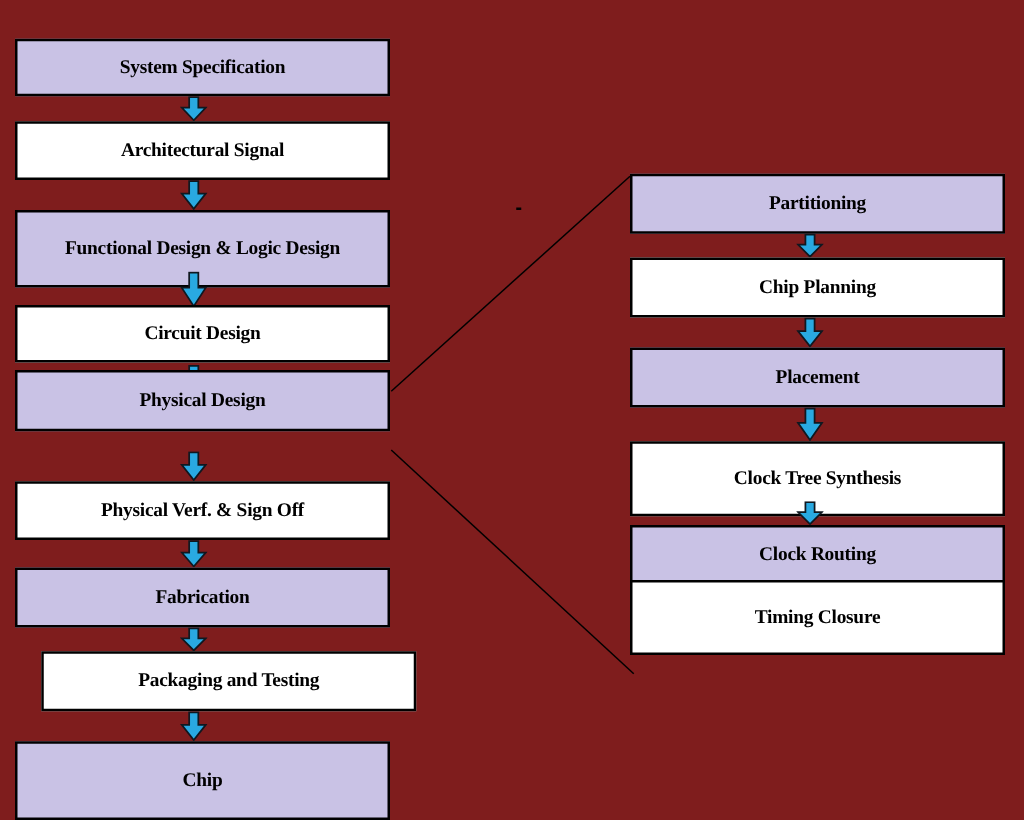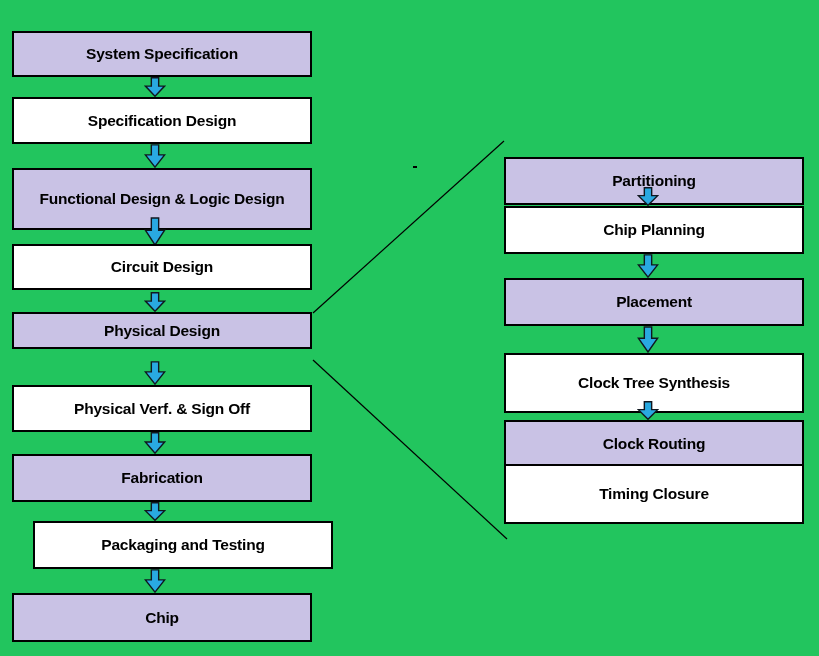--- a/index.html
+++ b/index.html
@@ -1,21 +1,21 @@
 <!DOCTYPE html>
 <html style="--box_purple: #C9C2E5; --box_white: #FFFFFF; --box_border: #000000; --arrow_fill: #29A9E1; --arrow_stroke: #101820; --connector_line: #000000; --text: #000000;"><head>
 <meta charset="utf-8">
 <style>
   html, body { margin: 0; padding: 0; background: #ffffff; }
   #canvas {
     position: relative;
     width: 819px;
     height: 656px;
-    background: #22c55e;
-    font-family: Liberation Sans, sans-serif;
+    background: #7f1d1d;
+    font-family: Liberation Serif, serif;
     overflow: hidden;
   }
   .overlay {
     position: absolute;
     left: 0; top: 0;
     width: 819px; height: 656px;
     z-index: 0;
   }
   .overlay line { stroke: var(--connector_line, #000); stroke-width: 1.2; }
   .overlay rect { fill: var(--connector_line, #000); }
@@ -63,39 +63,39 @@
     <rect x="413" y="166" width="4" height="2"></rect>
   </svg>
 
   <div>
     <div class="box purple" style="top:31px;height:46px;">System Specification</div>
 
     <svg class="arrow" style="left:144px;top:77px;height:20px;" viewBox="0 0 24 22" preserveAspectRatio="none">
       <polygon vector-effect="non-scaling-stroke" points="8,0.8 16,0.8 16,10 22.5,10 12,21.2 1.5,10 8,10"></polygon>
     </svg>
 
-    <div class="box white" style="top:97px;height:47px;">Specification Design</div>
+    <div class="box white" style="top:97px;height:47px;">Architectural Signal</div>
 
     <svg class="arrow" style="left:144px;top:144px;height:24px;" viewBox="0 0 24 22" preserveAspectRatio="none">
       <polygon vector-effect="non-scaling-stroke" points="8,0.8 16,0.8 16,10 22.5,10 12,21.2 1.5,10 8,10"></polygon>
     </svg>
 
     <div class="box purple" style="top:168px;height:62px;">Functional Design &amp; Logic Design</div>
 
     <svg class="arrow" style="left:144px;top:217px;height:29px;" viewBox="0 0 24 22" preserveAspectRatio="none">
       <polygon vector-effect="non-scaling-stroke" points="8,0.8 16,0.8 16,10 22.5,10 12,21.2 1.5,10 8,10"></polygon>
     </svg>
 
     <div class="box white" style="top:244px;height:46px;">Circuit Design</div>
 
     <svg class="arrow" style="left:144px;top:292px;height:20px;" viewBox="0 0 24 22" preserveAspectRatio="none">
       <polygon vector-effect="non-scaling-stroke" points="8,0.8 16,0.8 16,10 22.5,10 12,21.2 1.5,10 8,10"></polygon>
     </svg>
 
-    <div class="box purple" style="top:312px;height:37px;">Physical Design</div>
+    <div class="box purple" style="top:296px;height:49px;">Physical Design</div>
 
     <svg class="arrow" style="left:144px;top:361px;height:24px;" viewBox="0 0 24 22" preserveAspectRatio="none">
       <polygon vector-effect="non-scaling-stroke" points="8,0.8 16,0.8 16,10 22.5,10 12,21.2 1.5,10 8,10"></polygon>
     </svg>
 
     <div class="box white" style="top:385px;height:47px;">Physical Verf. &amp; Sign Off</div>
 
     <svg class="arrow" style="left:144px;top:432px;height:22px;" viewBox="0 0 24 22" preserveAspectRatio="none">
       <polygon vector-effect="non-scaling-stroke" points="8,0.8 16,0.8 16,10 22.5,10 12,21.2 1.5,10 8,10"></polygon>
     </svg>
@@ -105,25 +105,25 @@
     <svg class="arrow" style="left:144px;top:502px;height:19px;" viewBox="0 0 24 22" preserveAspectRatio="none">
       <polygon vector-effect="non-scaling-stroke" points="8,0.8 16,0.8 16,10 22.5,10 12,21.2 1.5,10 8,10"></polygon>
     </svg>
 
     <div class="box white" style="top:521px;height:48px;margin-left:21px;">Packaging and Testing</div>
 
     <svg class="arrow" style="left:144px;top:569px;height:24px;" viewBox="0 0 24 22" preserveAspectRatio="none">
       <polygon vector-effect="non-scaling-stroke" points="8,0.8 16,0.8 16,10 22.5,10 12,21.2 1.5,10 8,10"></polygon>
     </svg>
 
-    <div class="box purple" style="top:593px;height:49px;">Chip</div>
+    <div class="box purple" style="top:593px;height:63px;">Chip</div>
   </div>
 
   <div>
-    <div class="box right-col purple" style="top:157px;height:48px;">Partitioning</div>
+    <div class="box right-col purple" style="top:139px;height:48px;">Partitioning</div>
 
     <svg class="arrow" style="left:637px;top:187px;height:19px;" viewBox="0 0 24 22" preserveAspectRatio="none">
       <polygon vector-effect="non-scaling-stroke" points="8,0.8 16,0.8 16,10 22.5,10 12,21.2 1.5,10 8,10"></polygon>
     </svg>
 
     <div class="box right-col white" style="top:206px;height:48px;">Chip Planning</div>
 
     <svg class="arrow" style="left:637px;top:254px;height:24px;" viewBox="0 0 24 22" preserveAspectRatio="none">
       <polygon vector-effect="non-scaling-stroke" points="8,0.8 16,0.8 16,10 22.5,10 12,21.2 1.5,10 8,10"></polygon>
     </svg>

